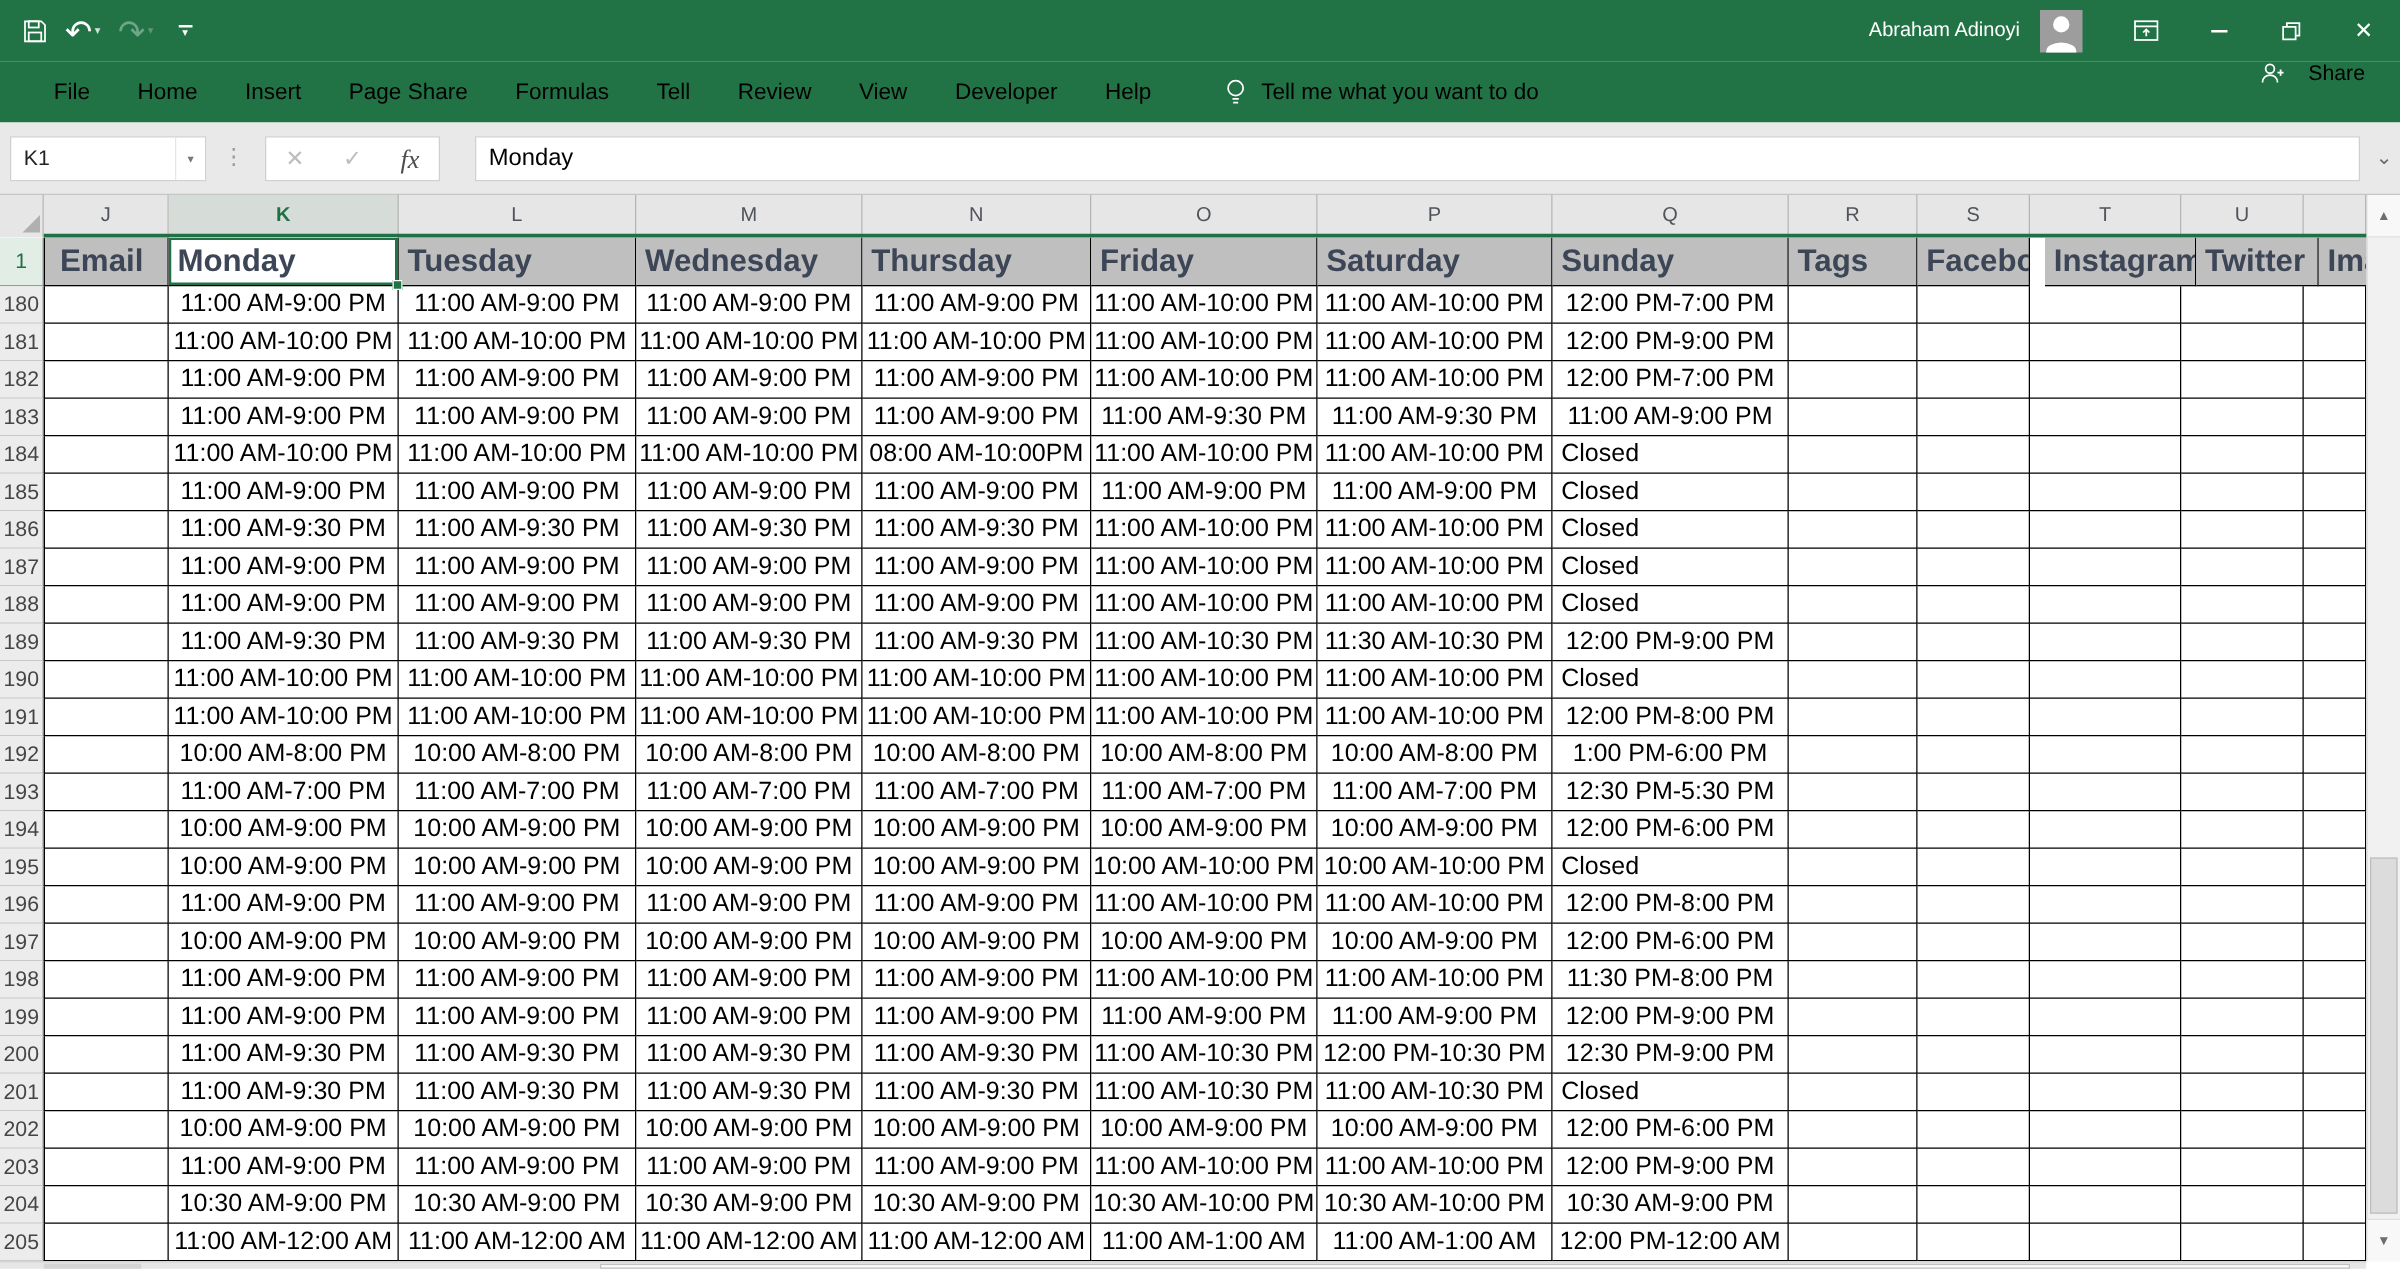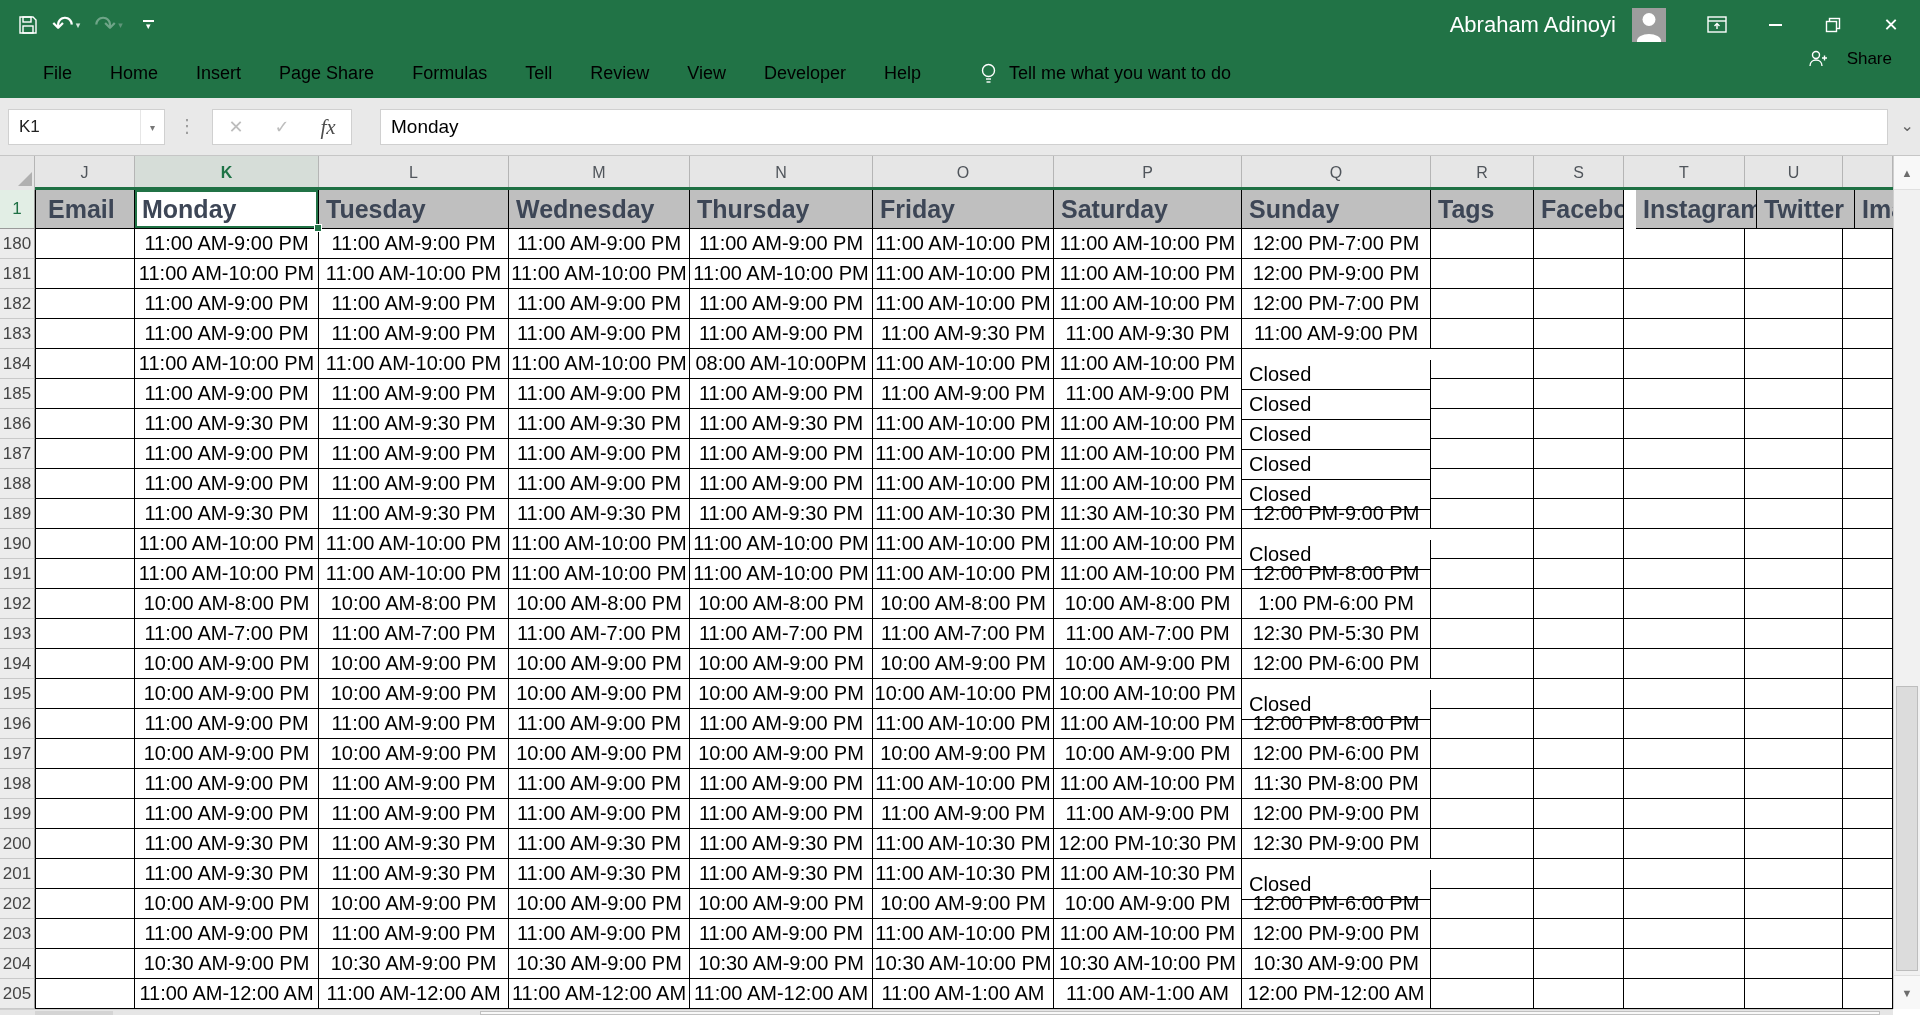--- a/index.html
+++ b/index.html
@@ -14,21 +14,21 @@
   .glyph-undo { font-size:26px; line-height:26px; color:#ffffff; }
   .glyph-redo { font-size:26px; line-height:26px; color:#6fa588; }
   .mini-arrow { font-size:9px; color:#cfe3d8; }
   .mini-arrow.dim { color:#5f9579; }
   .qat-custom { display:flex; flex-direction:column; align-items:center; margin-left:6px;}
   .qat-custom .bar { width:11px; border-top:2px solid #fff; margin-bottom:1px; }
   .qat-custom .chev { font-size:9px; color:#fff; line-height:7px;}
   .win-title { position:absolute; left:50%; top:0; transform:translateX(-50%);
     height:49px; display:flex; align-items:center; font-size:18px; color:#fff; white-space:nowrap; }
   .tb-right { position:absolute; right:0; top:0; height:49px; display:flex; align-items:center; }
-  .user-name { font-size:22px; margin-right:16px; }
+  .user-name { font-size:16px; margin-right:16px; }
   .avatar { width:34px; height:34px; background:#9d9d9d; position:relative; overflow:hidden; margin-right:22px;}
   .avatar .head { position:absolute; left:50%; top:5px; transform:translateX(-50%);
     width:13px; height:13px; border-radius:50%; background:#fff; }
   .avatar .body { position:absolute; left:50%; bottom:-6px; transform:translateX(-50%);
     width:24px; height:14px; border-radius:50% 50% 0 0; background:#fff; }
   .winbtn { width:58px; height:49px; display:flex; align-items:center; justify-content:center; }
   .min-bar { width:13px; border-top:2px solid #fff; }
   .close-glyph { font-size:18px; color:#fff; }
 
   
@@ -74,21 +74,21 @@
     border-bottom:1px solid #c9c9c9; display:flex; align-items:center; justify-content:center;
     font-size:17px; color:#454545; }
   .header-row { height:39px; }
   .header-row .row-header { background:#e2eee5; color:#1e7044; border-bottom:1px solid #9a9a9a; }
   .data-row { height:30px; }
   .cell { height:100%; border-right:1px solid #000; border-bottom:1px solid #000;
     overflow:hidden; white-space:nowrap; display:flex; align-items:center; }
   .cell.first { border-left:1px solid #000;padding-left:12px; }
   .header-cell { background:#bfbfbf; font-weight:bold; font-size:25px; color:#3d4656; padding-left:7px; }
   .data-cell { font-size:20px; color:#000; justify-content:center; }
-  .data-cell.left { justify-content:flex-start; padding-left:7px;margin-top:11px; }
+  .data-cell.left { justify-content:flex-start; padding-left:7px; }
   .header-cell.selected-cell { background:#fff; box-shadow:inset 0 0 0 2px #217346; overflow:visible; position:relative; z-index:6; }
   .fill-handle { position:absolute; right:-4px; bottom:-4px; width:8px; height:8px;
     background:#217346; border:1px solid #fff; z-index:7; }
 
   
   .vscroll { position:absolute; right:0; top:156px; width:27px; height:853px;
     background:#f1f1f1; border-left:1px solid #cfcfcf; }
   .vs-btn { width:100%; height:34px; display:flex; align-items:center; justify-content:center;
     font-size:11px; color:#6d6d6d; background:#f8f8f8; border-bottom:1px solid #e0e0e0; }
   .vs-btn.down { position:absolute; bottom:0; border-top:1px solid #e0e0e0; border-bottom:none; }

